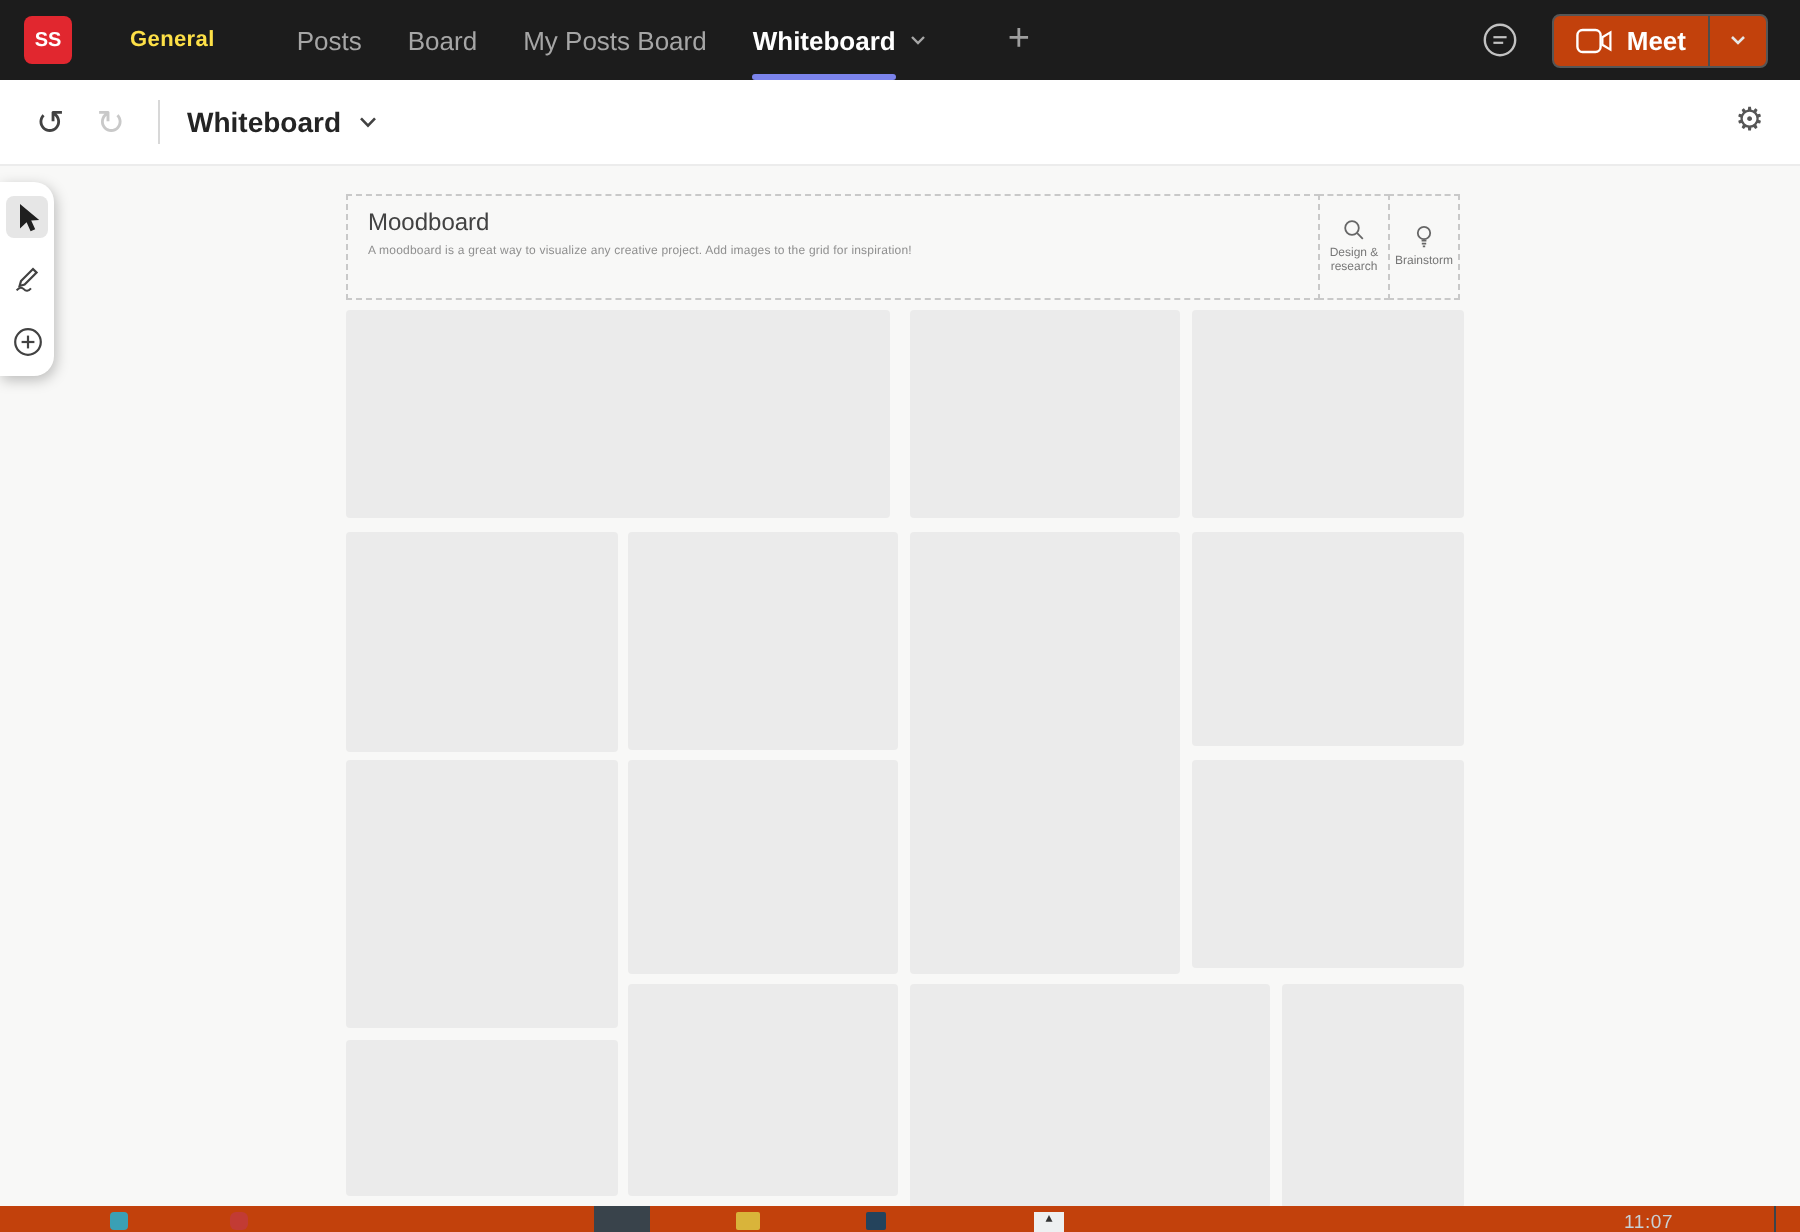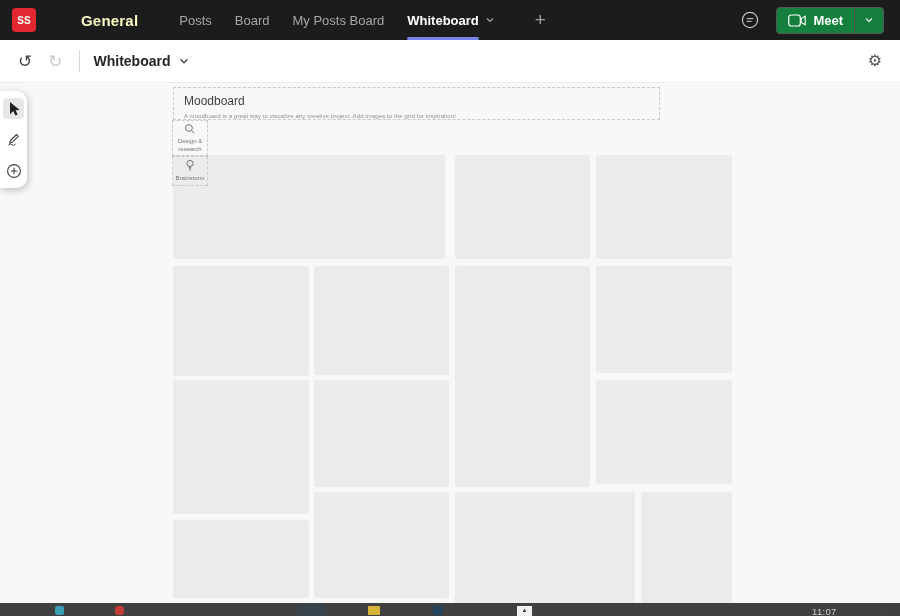--- a/index.html
+++ b/index.html
@@ -6,36 +6,36 @@
   html,body { width:900px; height:616px; overflow:hidden; background:#fff;
               font-family:"Liberation Sans", sans-serif; }
   .stage { position:relative; width:900px; height:616px; overflow:hidden; background:#fff; }
 
   
   .topbar { position:absolute; top:0; left:0; width:900px; height:40px; background:#1c1c1c;
             display:flex; align-items:center; padding:0 12px;gap:15px; }
   .avatar { width:24px; height:24px; border-radius:4px; background:#e1272f; color:#fff;
             font-size:10px; font-weight:bold; display:flex; align-items:center; justify-content:center;
             flex:0 0 auto; }
-  .channel { color:#fef9c3; font-size:15px; font-weight:700; margin-left:30px; letter-spacing:.2px; }
+  .channel { color:#fde047; font-size:11px; font-weight:700; margin-left:14px; letter-spacing:.2px; }
   .tabs { display:flex; align-items:center; margin-left:26px; height:40px; }
   .tab { position:relative; height:44px; display:flex; align-items:center; gap:6px;
          color:#a6a6a6; font-size:13px; margin-right:23px; cursor:default; white-space:nowrap; }
   .tab.active { color:#fff; font-weight:700; }
   .tab-underline { position:absolute; bottom:2px; left:0; height:3px; border-radius:2px;
                    background:var(--accent,#7b83eb); }
   .tab.has-chev .tab-underline { right:16px; }
   .tab .tab-chev { color:#a6a6a6; display:flex; align-items:center; }
   .moodle-icon { width:11px; height:11px; background:#a8c832; display:inline-block;
                  border-radius:55% 45% 50% 10%; transform:rotate(-8deg); }
   .addtab { color:#9e9e9e; font-size:19px; font-weight:300; margin-left:2px; cursor:default; }
   .topbar-right { margin-left:auto; display:flex; align-items:center; gap:16px; padding-right:4px; }
   .chat-btn { display:flex; align-items:center; }
   .meet-btn { display:flex; align-items:center; height:27px; border:1px solid #565656;
-              border-radius:4px; background:#15803d; color:#fff; overflow:hidden; }
+              border-radius:4px; background:#c2410c; color:#fff; overflow:hidden; }
   .meet-main { display:flex; align-items:center; gap:7px; padding:0 11px; height:100%; }
   .meet-label { font-size:13px; font-weight:700; }
   .meet-divider { width:1px; height:100%; background:#4d4d4d; }
   .meet-chev { padding:0 9px; display:flex; align-items:center; height:100%; color:#e6e6e6; }
 
   
   .wbbar { position:absolute; top:40px; left:0; width:900px; height:43px; background:#fff;
            border-bottom:1px solid #ececec; display:flex; align-items:center; padding:0 10px; }
   .undo { font-size:17px; color:#424242; padding:0 8px; line-height:1; }
   .redo { font-size:17px; color:#c9c9c9; padding:0 8px; line-height:1; }
@@ -53,32 +53,32 @@
   
   .tool-rail { position:absolute; left:0; top:8px; width:27px; padding:7px 0;
                background:#fff; border-radius:0 10px 10px 0;
                box-shadow:1px 2px 7px rgba(0,0,0,.25);
                display:flex; flex-direction:column; align-items:center; gap:10px; z-index:5; }
   .tool-btn { width:21px; height:21px; border-radius:4px; display:flex; align-items:center;
               justify-content:center; }
   .tool-btn.selected { background:#e6e6e6; }
 
   
-  .tpl-header { position:absolute; left:173px; top:4px; height:53px; display:flex; z-index:2;flex-direction:column; }
+  .tpl-header { position:absolute; left:173px; top:14px; height:53px; display:flex; z-index:2; }
   .hdr-box { width:487px; height:53px; border:1px dashed #c9c9c9; padding:6px 10px 0 10px; }
   .hdr-title { font-size:12px; font-weight:500; color:#424242; }
   .hdr-desc { font-size:6px; color:#8f8f8f; margin-top:5px; letter-spacing:.1px; }
   .action-btn { width:36px; height:53px; border:1px dashed #c9c9c9; margin-left:-1px;
                 display:flex; flex-direction:column; align-items:center; justify-content:center;
                 gap:3px; padding:2px; background:transparent; }
   .action-label { font-size:6px; color:#777; text-align:center; line-height:1.25; }
 
   
   .taskbar { position:absolute; left:0; top:603px; width:900px; height:13px;
-             background:#404040; overflow:hidden; }
+             background:#c2410c; overflow:hidden; }
   .tb { position:absolute; }
   .tb-app1 { left:55px; top:3px; width:9px; height:9px; background:#3aa0b5; border-radius:2px; }
   .tb-app2 { left:115px; top:3px; width:9px; height:9px; background:#c23b34; border-radius:3px; }
   .tb-open { left:297px; top:0; width:28px; height:13px; background:#39434b; }
   .tb-folder { left:368px; top:3px; width:12px; height:9px; background:#d9b43a; border-radius:1px; }
   .tb-app3 { left:433px; top:3px; width:10px; height:9px; background:#24435c; border-radius:1px; }
   .tray { left:517px; top:3px; width:15px; height:10px; background:#eef0f1; color:#333;
           display:flex; justify-content:center; font-size:7px; line-height:8px; }
   .clock { left:812px; top:3px; font-size:9.5px; color:#c9d1d6; letter-spacing:.3px; }
   .tb-edge { left:887px; top:0; width:1px; height:13px; background:#3a444c; }

